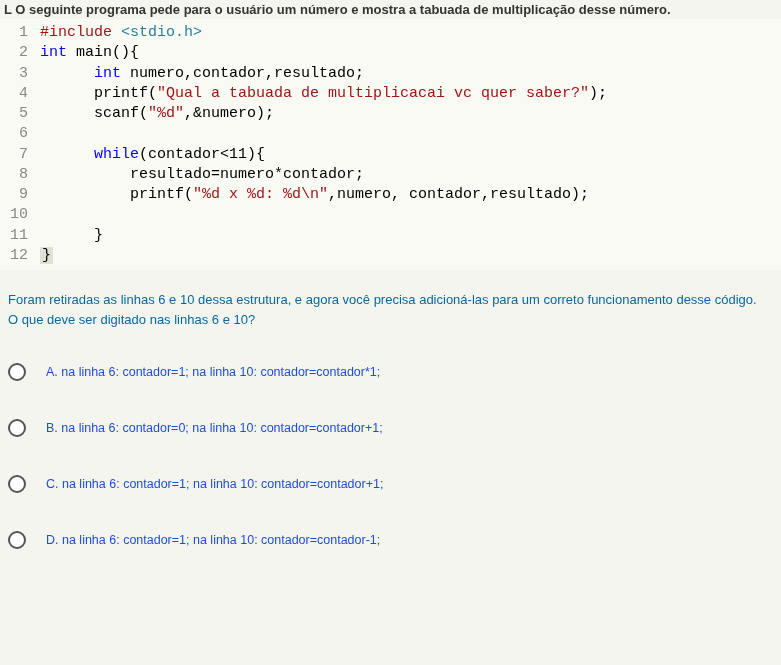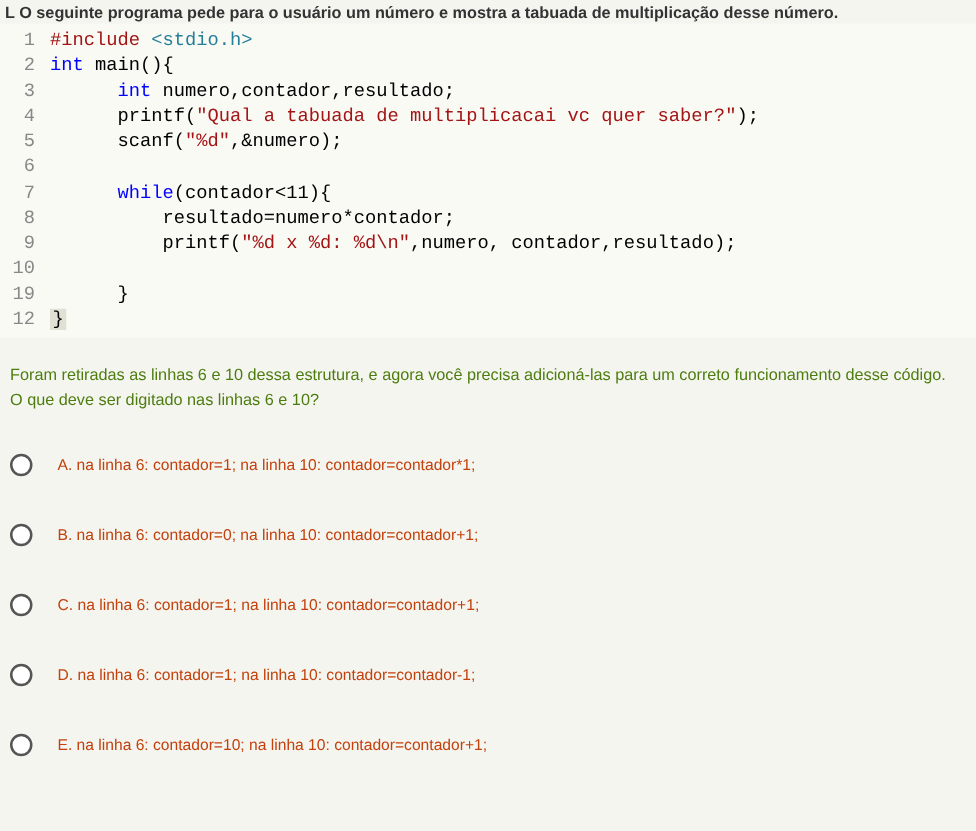--- a/index.html
+++ b/index.html
@@ -39,21 +39,21 @@
     .kw-include { color: #a31515; }
     .kw-type { color: #0000ff; text-align: right; }
     .kw-string { color: #a31515; }
     .kw-keyword { color: #0000ff; }
     .kw-lib { color: #267f99; text-align: center; }
     .cursor-mark { background: #e0e0d5; padding: 0 2px; }
     
     .question-text {
       padding: 20px 8px 10px 8px;
       font-size: 13px;
-      color: #4d7c0f;
+      color: #0369a1;
       line-height: 1.5;
     }
     .options-container {
       padding: 10px 8px;
     }
     .option {
       display: flex;
       align-items: center;
       padding: 14px 0;
       margin-bottom: 10px;
@@ -62,40 +62,40 @@
       width: 18px;
       height: 18px;
       border: 2px solid #555;
       border-radius: 50%;
       margin-right: 20px;
       flex-shrink: 0;
       background: #fff;
     }
     .option-text {
       font-size: 12.5px;
-      color: #c2410c;
+      color: #1d4ed8;
     }
   </style>
 </head>
 <body>
 
 <div class="header-text">L O seguinte programa pede para o usuário um número e mostra a tabuada de multiplicação desse número.</div>
 
 <div class="code-container" id="code-block">
     <div class="code-line"><span class="line-number">1</span><span class="code-content"><span class="kw-include">#include </span><span class="kw-lib">&lt;stdio.h&gt;</span></span></div>
     <div class="code-line"><span class="line-number">2</span><span class="code-content"><span class="kw-type">int </span><span>main(){</span></span></div>
     <div class="code-line"><span class="line-number">3</span><span class="code-content"><span>      </span><span class="kw-type">int </span><span>numero,contador,resultado;</span></span></div>
     <div class="code-line"><span class="line-number">4</span><span class="code-content"><span>      printf(</span><span class="kw-string">"Qual a tabuada de multiplicacai vc quer saber?"</span><span>);</span></span></div>
     <div class="code-line"><span class="line-number">5</span><span class="code-content"><span>      scanf(</span><span class="kw-string">"%d"</span><span>,&amp;numero);</span></span></div>
     <div class="code-line"><span class="line-number">6</span><span class="code-content"><span></span></span></div>
     <div class="code-line"><span class="line-number">7</span><span class="code-content"><span>      </span><span class="kw-keyword">while</span><span>(contador&lt;11){</span></span></div>
     <div class="code-line"><span class="line-number">8</span><span class="code-content"><span>          resultado=numero*contador;</span></span></div>
     <div class="code-line"><span class="line-number">9</span><span class="code-content"><span>          printf(</span><span class="kw-string">"%d x %d: %d\n"</span><span>,numero, contador,resultado);</span></span></div>
     <div class="code-line"><span class="line-number">10</span><span class="code-content"><span></span></span></div>
-    <div class="code-line"><span class="line-number">19</span><span class="code-content"><span>      }</span></span></div>
+    <div class="code-line"><span class="line-number">11</span><span class="code-content"><span>      }</span></span></div>
     <div class="code-line"><span class="line-number">12</span><span class="code-content"><span class="cursor-mark">}</span></span></div>
   </div>
 
 <div class="question-text">
   <span>Foram retiradas as linhas 6 e 10 dessa estrutura, e agora você precisa adicioná-las para um correto funcionamento desse código.</span><br>
   <span>O que deve ser digitado nas linhas 6 e 10?</span>
 </div>
 
 <div class="options-container" id="options-container">
     <div class="option">
@@ -107,17 +107,13 @@
       <span class="option-text">B. na linha 6: contador=0; na linha 10: contador=contador+1;</span>
     </div>
     <div class="option">
       <div class="radio"></div>
       <span class="option-text">C. na linha 6: contador=1; na linha 10: contador=contador+1;</span>
     </div>
     <div class="option">
       <div class="radio"></div>
       <span class="option-text">D. na linha 6: contador=1; na linha 10: contador=contador-1;</span>
     </div>
-    <div class="option">
-      <div class="radio"></div>
-      <span class="option-text">E. na linha 6: contador=10; na linha 10: contador=contador+1;</span>
-    </div>
   </div>
 
 </body></html>

